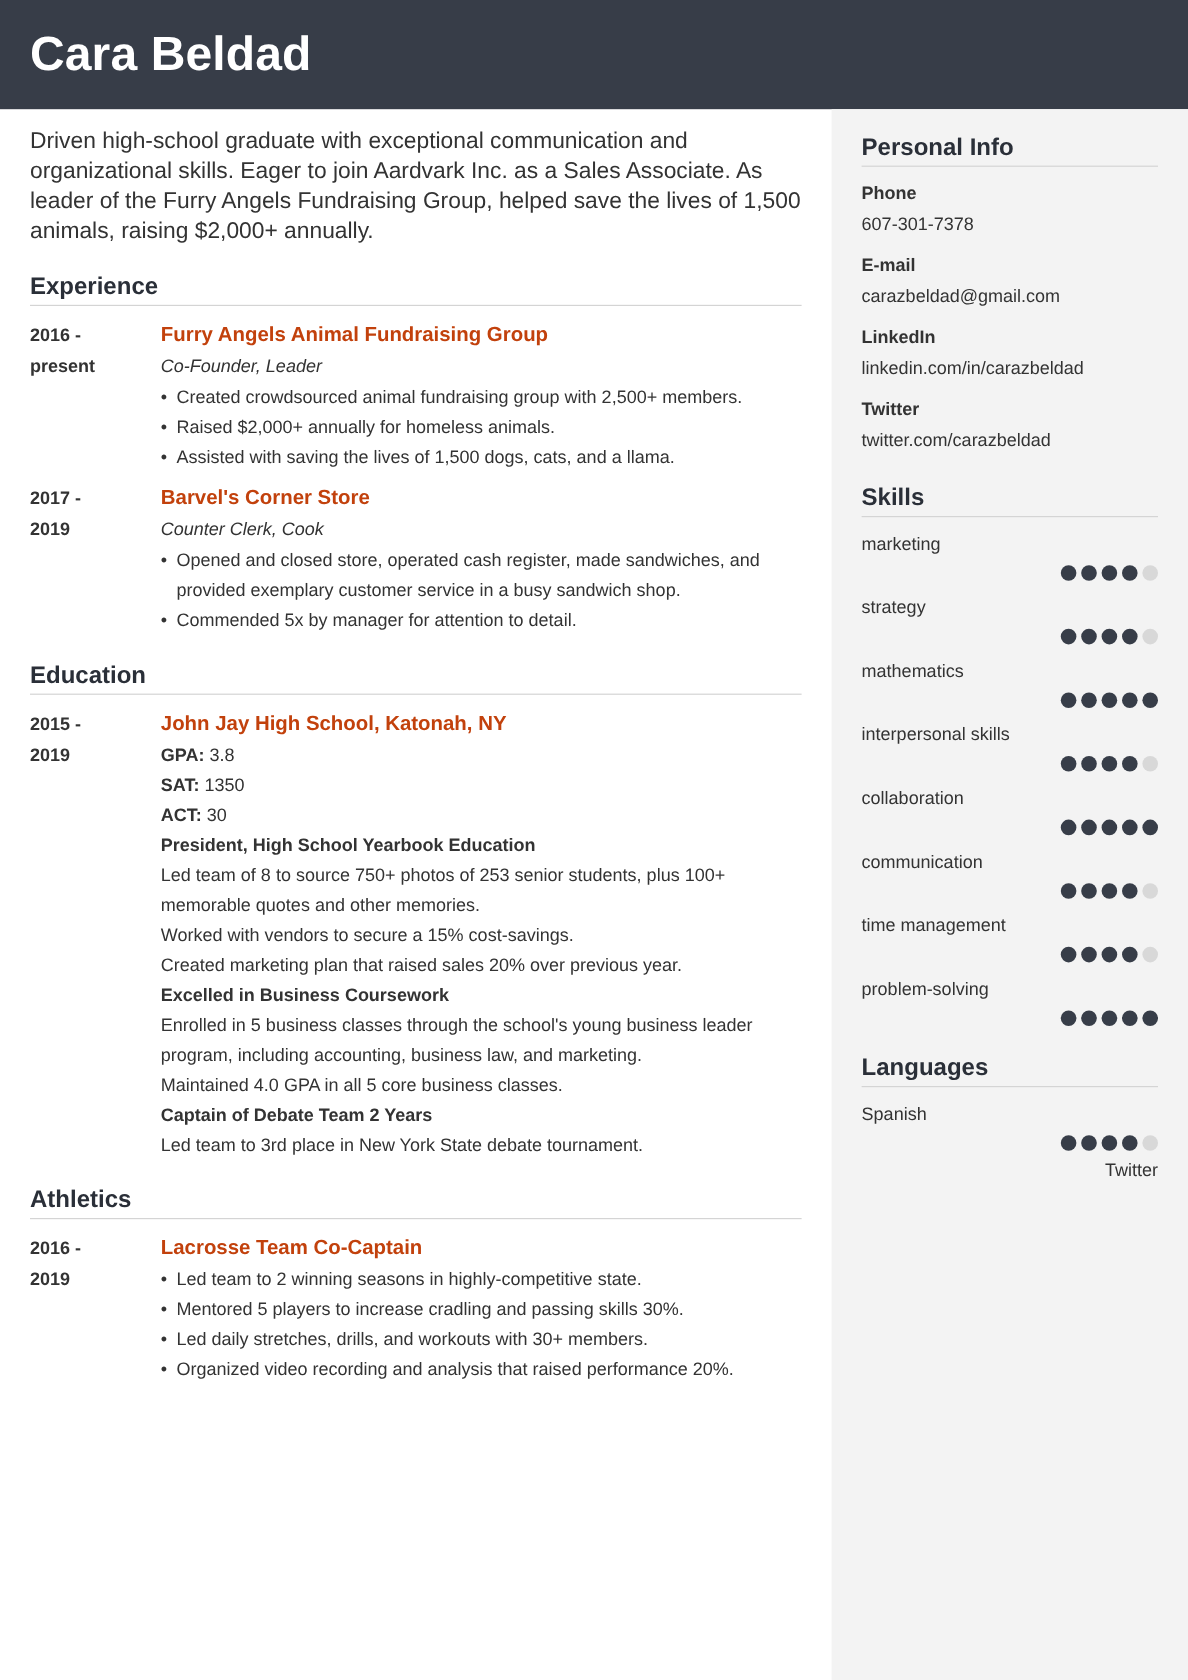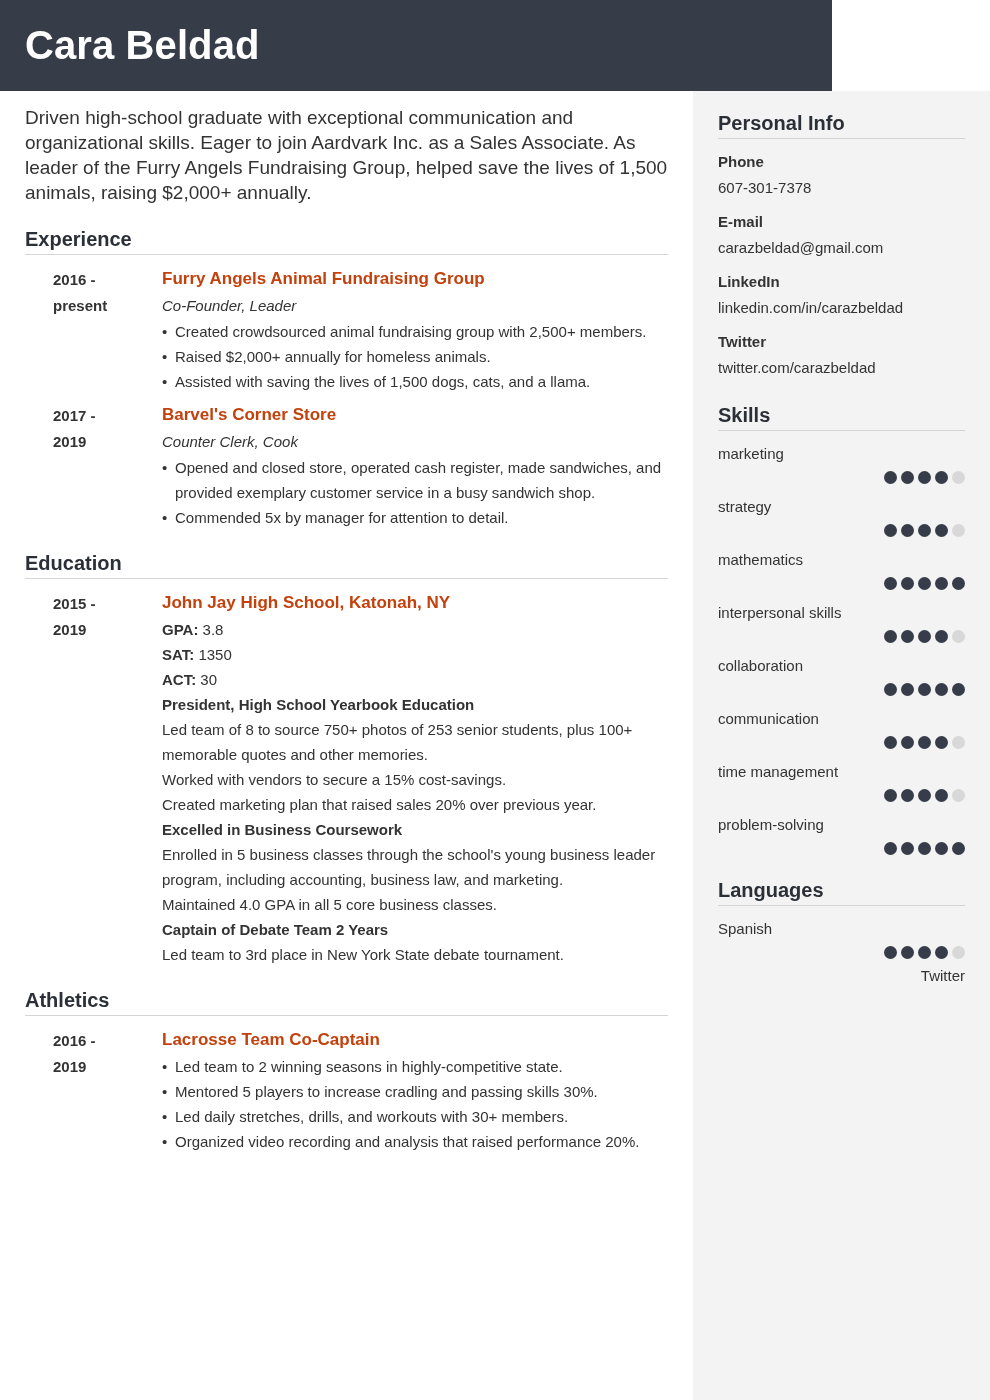--- a/index.html
+++ b/index.html
@@ -1,30 +1,30 @@
 <!DOCTYPE html>
 <html><head>
   <meta charset="utf-8">
   <style>
     * { box-sizing: border-box; margin: 0; padding: 0; }
     html, body { width: 990px; height: 1400px; background: #ffffff; }
     body { font-family: "Liberation Sans", sans-serif; color: #333; position: relative; overflow: hidden; }
 
-    .header { position: absolute; left: 0; top: 0; width: 832px; height: 91px; background: #373d48; }
+    .header { position: absolute; left: 0; top: 0; width: 990px; height: 91px; background: #373d48; }
     .header h1 { position: absolute; left: 25px; top: 22px; font-size: 40px; font-weight: bold; color: #ffffff; line-height: 46px; letter-spacing: 0.1px; }
 
     .sidebar-bg { position: absolute; left: 693px; top: 91px; width: 297px; height: 1309px; background: #f3f3f3; }
 
     .main { position: absolute; left: 25px; top: 105px; width: 643px; }
     .summary { font-size: 19px; line-height: 25px; color: #333; }
 
     .section-title { font-size: 20px; font-weight: bold; color: #2a2f38; line-height: 26px; padding-bottom: 2px; border-bottom: 1px solid #d4d4d4; }
     .section { margin-top: 22px; }
 
-    .entry { display: flex; margin-top: 12px; margin-left: 28px; }
+    .entry { display: flex; margin-top: 12px; }
     .entry + .entry { margin-top: 9px; }
     .entry-date { width: 109px; font-size: 15px; font-weight: bold; line-height: 26px; color: #333; flex-shrink: 0; }
     .entry-body { flex: 1; }
     .entry-title { font-size: 17px; font-weight: bold; line-height: 24px; color: #c2410c; }
     .entry-sub { font-size: 15px; font-style: italic; line-height: 26px; color: #333; margin-top: 2px; }
     .bullets { list-style: none; }
     .bullets li { font-size: 15px; line-height: 25px; color: #333; padding-left: 13px; position: relative; }
     .bullets li::before { content: "•"; position: absolute; left: 0; top: 0; }
     .line { font-size: 15px; line-height: 25px; color: #333; }
     .line b { font-weight: bold; }

